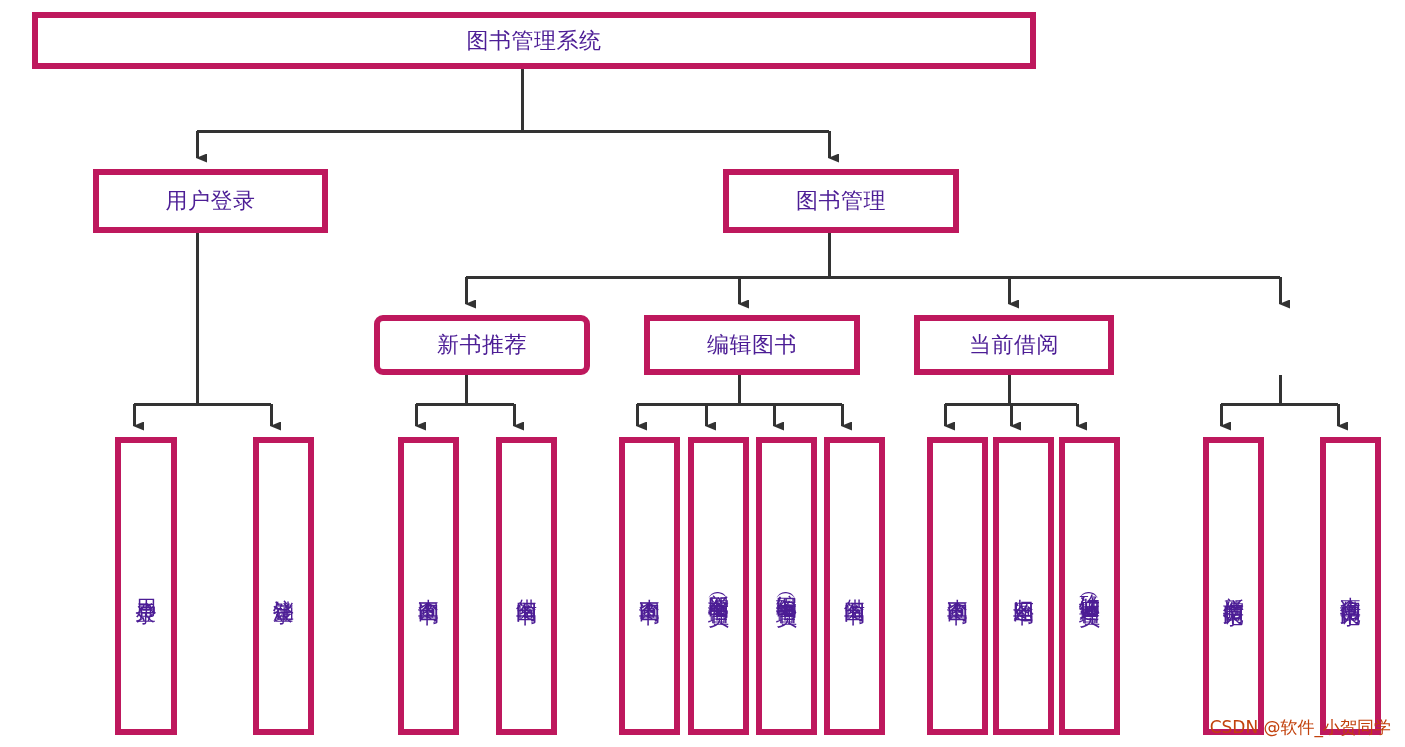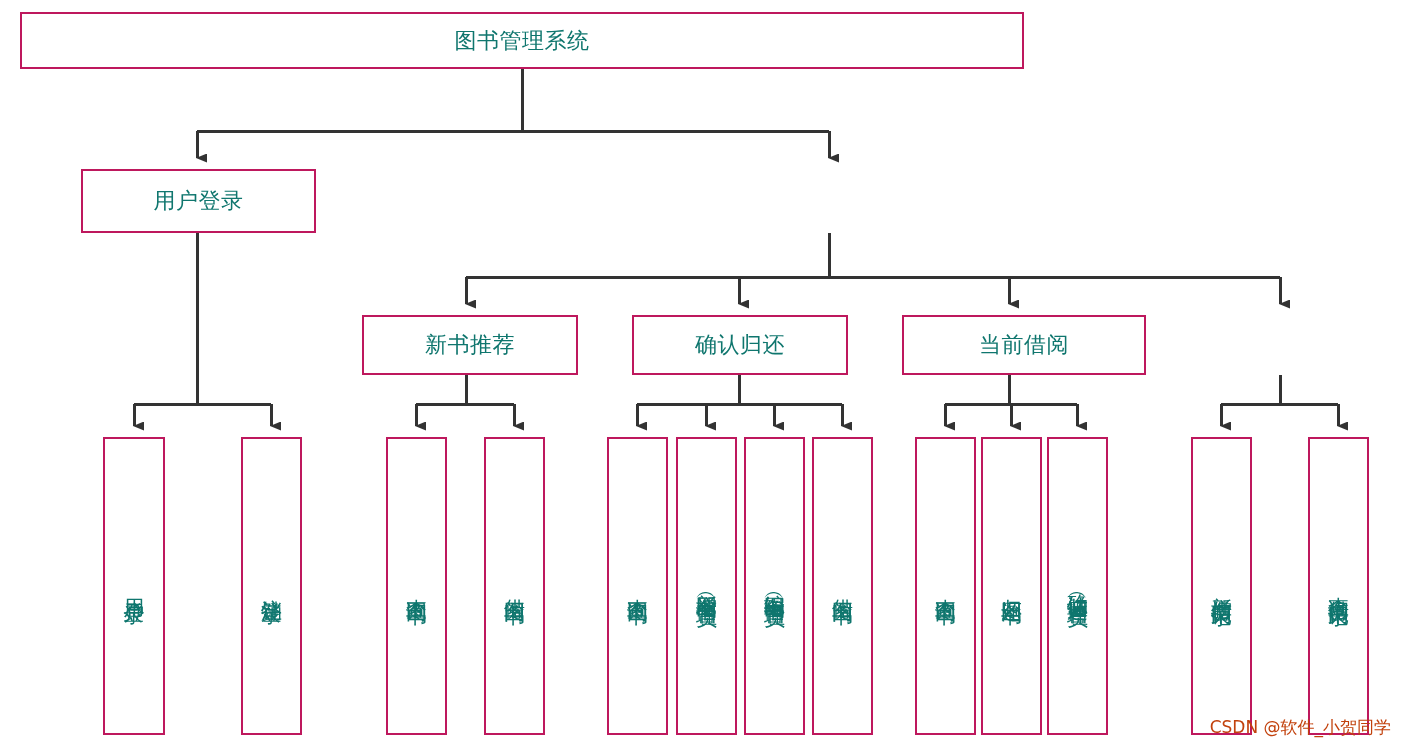--- a/index.html
+++ b/index.html
@@ -23,26 +23,27 @@
     left: 0;
     top: 0;
     width: 1405px;
     height: 747px;
     pointer-events: none;
   }
   .node {
     position: absolute;
     box-sizing: border-box;
     background: #ffffff;
-    border: 2px solid #be185d;
+    border: 6px solid #be185d;
     display: flex;
     align-items: center;
     justify-content: center;
-    color: #0f766e;
+    color: #4c1d95;
     z-index: 2;
+    margin-left: 12px;
   }
   .node-label {
     display: block;
     text-align: center;
     line-height: 1.18;
     letter-spacing: 0.5px;
   }
   .node.horizontal .node-label {
     font-size: 22px;
     writing-mode: horizontal-tb;
@@ -129,28 +130,31 @@
     </g>
   </svg>
 
   <div class="node horizontal" style="left:20px; top:12px; width:1004px; height:57px;">
     <span class="node-label">图书管理系统</span>
   </div>
 
   <div class="node horizontal" style="left:81px; top:169px; width:235px; height:64px;">
     <span class="node-label">用户登录</span>
   </div>
-
-  <div class="node horizontal" style="left:362px; top:315px; width:216px; height:60px;">
+  <div class="node horizontal" style="left:711px; top:169px; width:236px; height:64px;">
+    <span class="node-label">图书管理</span>
+  </div>
+
+  <div class="node horizontal" style="left:362px; top:315px; width:216px; height:60px;border-radius:9px;">
     <span class="node-label">新书推荐</span>
   </div>
   <div class="node horizontal" style="left:632px; top:315px; width:216px; height:60px;">
-    <span class="node-label">确认归还</span>
-  </div>
-  <div class="node horizontal" style="left:902px; top:315px; width:244px; height:60px;">
+    <span class="node-label">编辑图书</span>
+  </div>
+  <div class="node horizontal" style="left:902px; top:315px; width:200px; height:60px;">
     <span class="node-label">当前借阅</span>
   </div>
 
   <div class="node vertical" style="left:103px; top:437px; width:62px; height:298px;">
     <span class="node-label">用户登录</span>
   </div>
   <div class="node vertical" style="left:241px; top:437px; width:61px; height:298px;">
     <span class="node-label">注销登录</span>
   </div>
 

